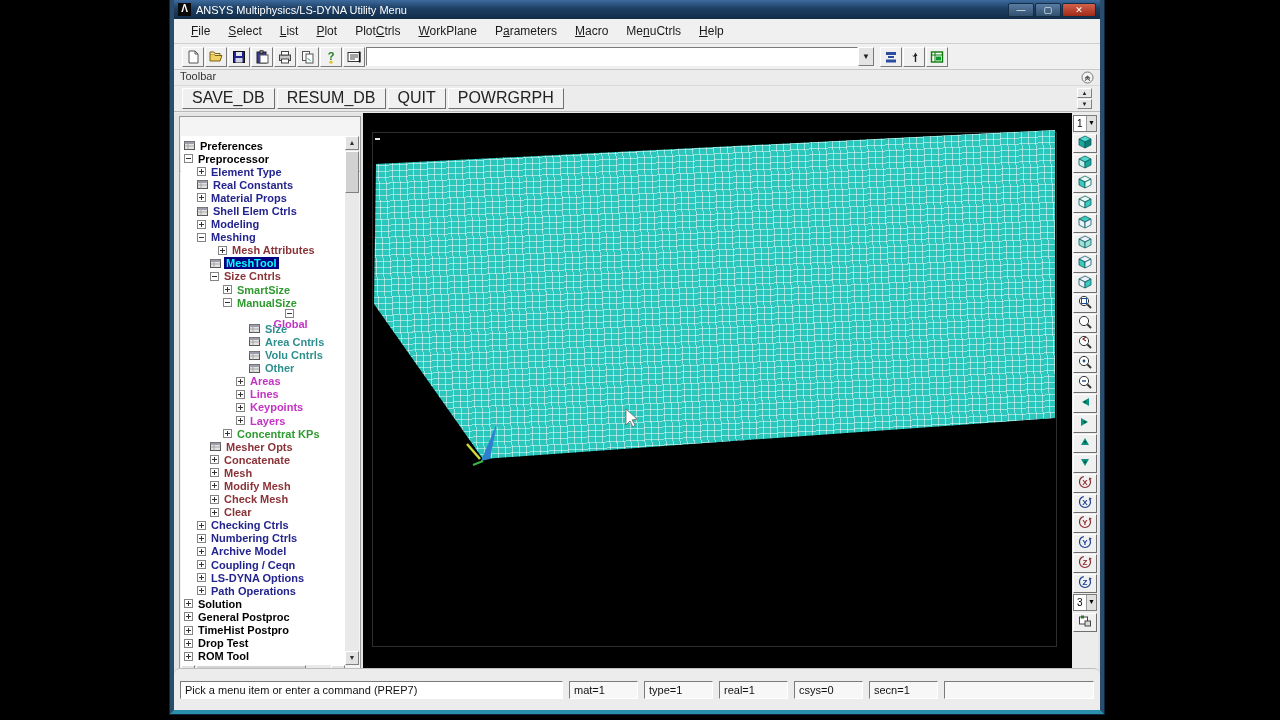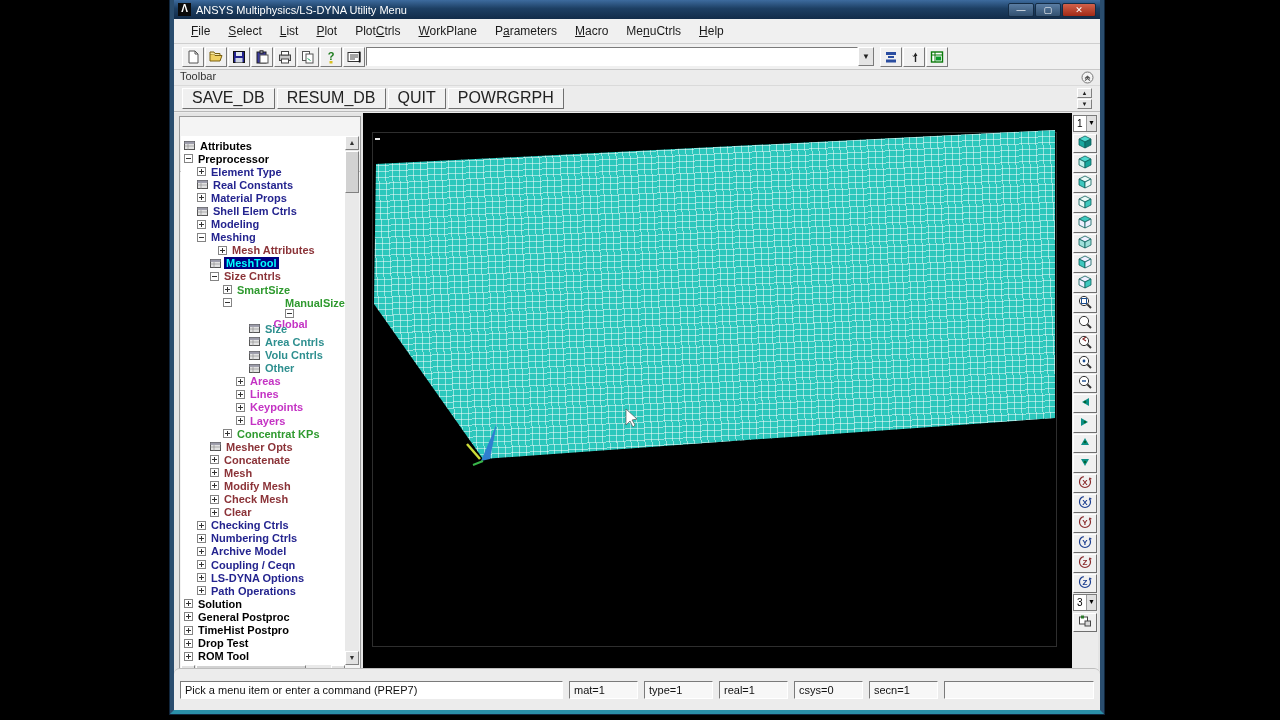--- a/index.html
+++ b/index.html
@@ -282,21 +282,21 @@
       </div>
       <div class="mm-tree" id="tree">
           <div class="tree-row" style="padding-left: 3px;">
             <span class="tree-ico">
               <svg width="11" height="9" viewBox="0 0 11 9">
                 <rect x="0.5" y="0.5" width="10" height="8" fill="#e2e2e2" stroke="#555"></rect>
                 <rect x="0.5" y="0.5" width="10" height="2.4" fill="#9a9aa8"></rect>
                 <path d="M0.5 5h10M4 3v6" stroke="#888" stroke-width="0.6"></path>
               </svg>
             </span>
-            <span class="tree-label" style="color: rgb(0, 0, 0);">Attributes</span>
+            <span class="tree-label" style="color: rgb(0, 0, 0);">Preferences</span>
           </div>
           <div class="tree-row" style="padding-left: 3px;">
             <span class="tree-ico">
               <svg width="9" height="9" viewBox="0 0 9 9">
                 <rect x="0.5" y="0.5" width="8" height="8" fill="#fff" stroke="#848484"></rect>
                 <path d="M2 4.5h5" stroke="#333"></path>
               </svg>
             </span>
             <span class="tree-label" style="color: rgb(0, 0, 0);">Preprocessor</span>
           </div>
@@ -393,21 +393,21 @@
             </span>
             <span class="tree-label" style="color: rgb(47, 154, 47);">SmartSize</span>
           </div>
           <div class="tree-row" style="padding-left: 42px;">
             <span class="tree-ico">
               <svg width="9" height="9" viewBox="0 0 9 9">
                 <rect x="0.5" y="0.5" width="8" height="8" fill="#fff" stroke="#848484"></rect>
                 <path d="M2 4.5h5" stroke="#333"></path>
               </svg>
             </span>
-            <span class="tree-label" style="color: rgb(47, 154, 47); margin-left: 48px;">ManualSize</span>
+            <span class="tree-label" style="color: rgb(47, 154, 47);">ManualSize</span>
           </div>
           <div class="tree-row" style="padding-left: 55px; flex-direction: column;">
             <span class="tree-ico">
               <svg width="9" height="9" viewBox="0 0 9 9">
                 <rect x="0.5" y="0.5" width="8" height="8" fill="#fff" stroke="#848484"></rect>
                 <path d="M2 4.5h5" stroke="#333"></path>
               </svg>
             </span>
             <span class="tree-label" style="color: rgb(196, 51, 196);">Global</span>
           </div>

